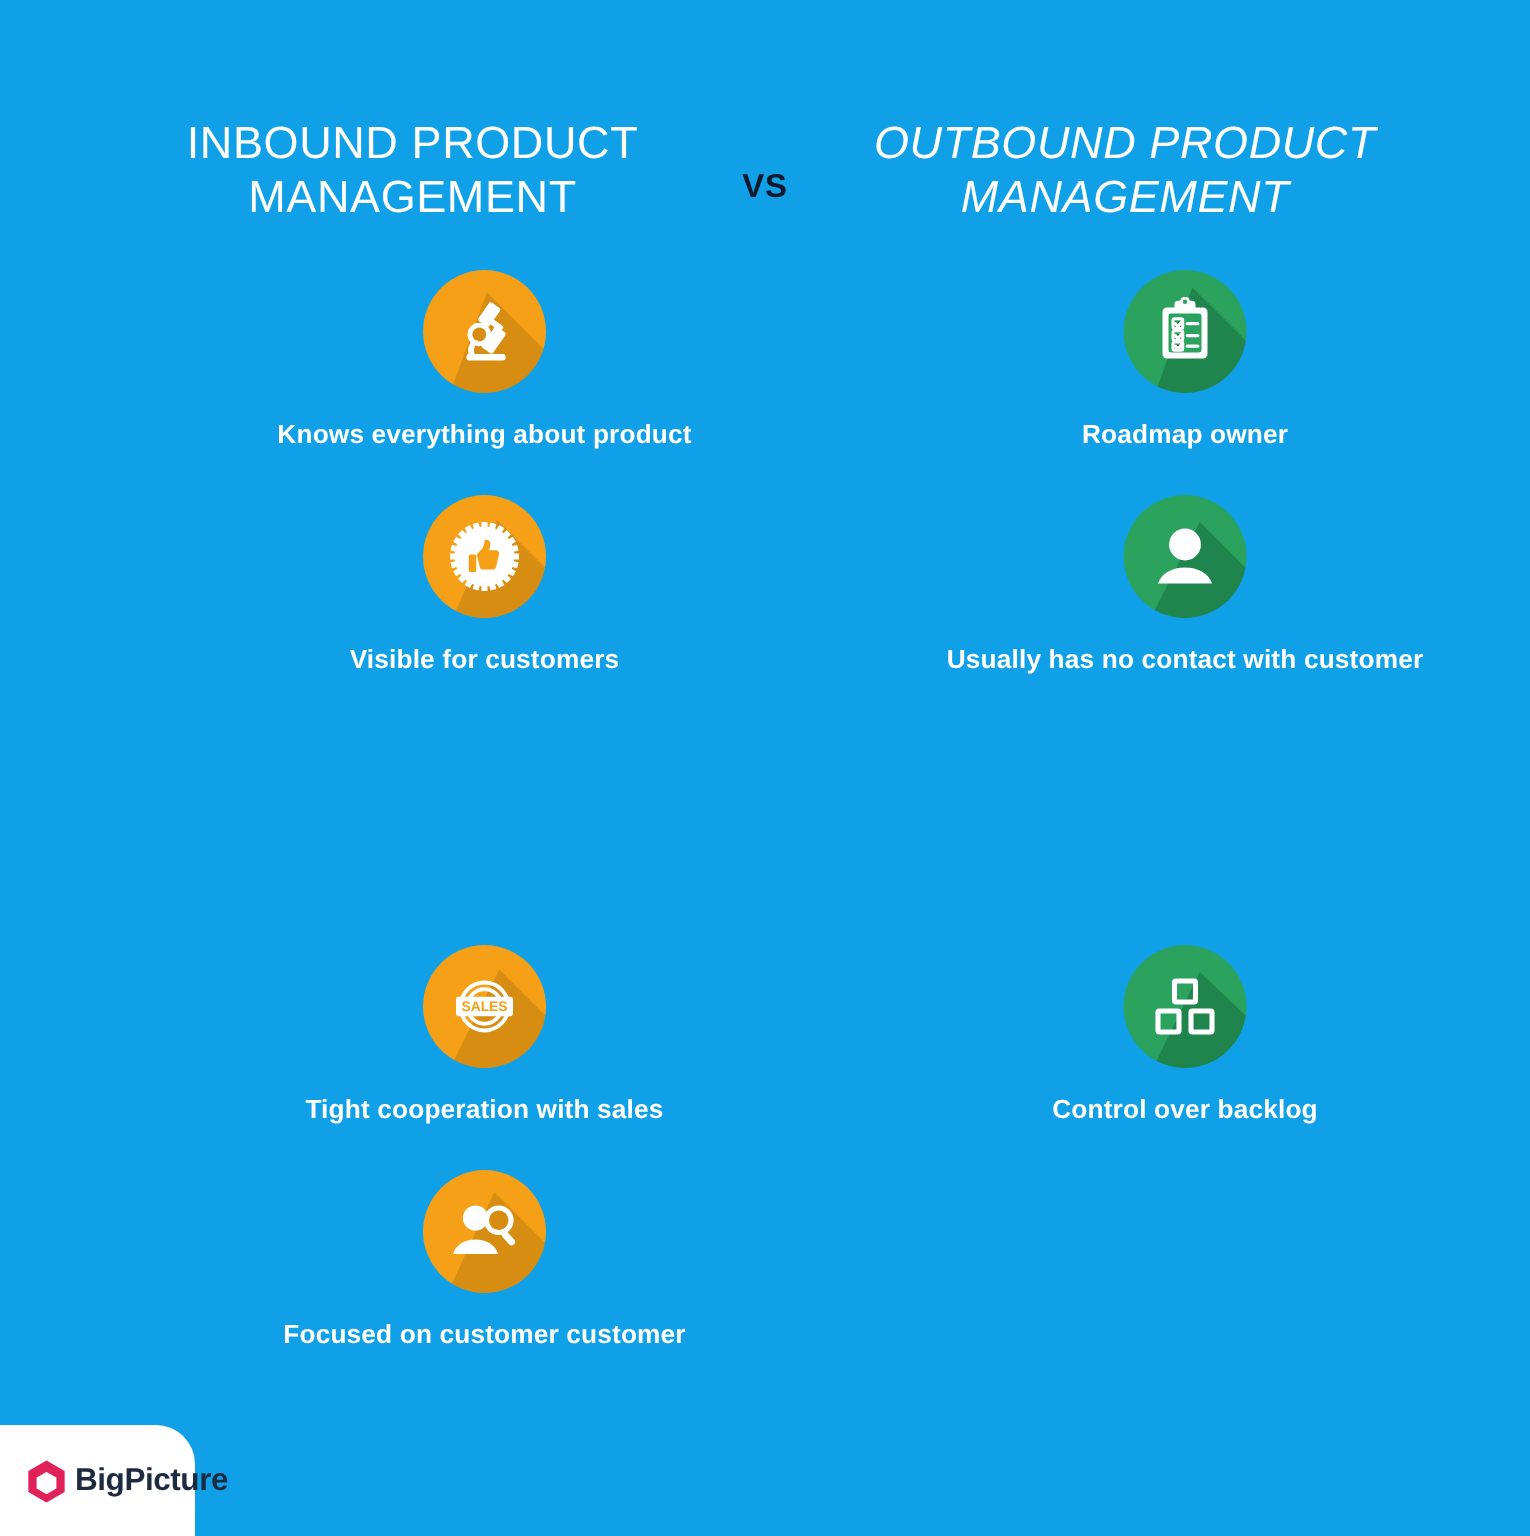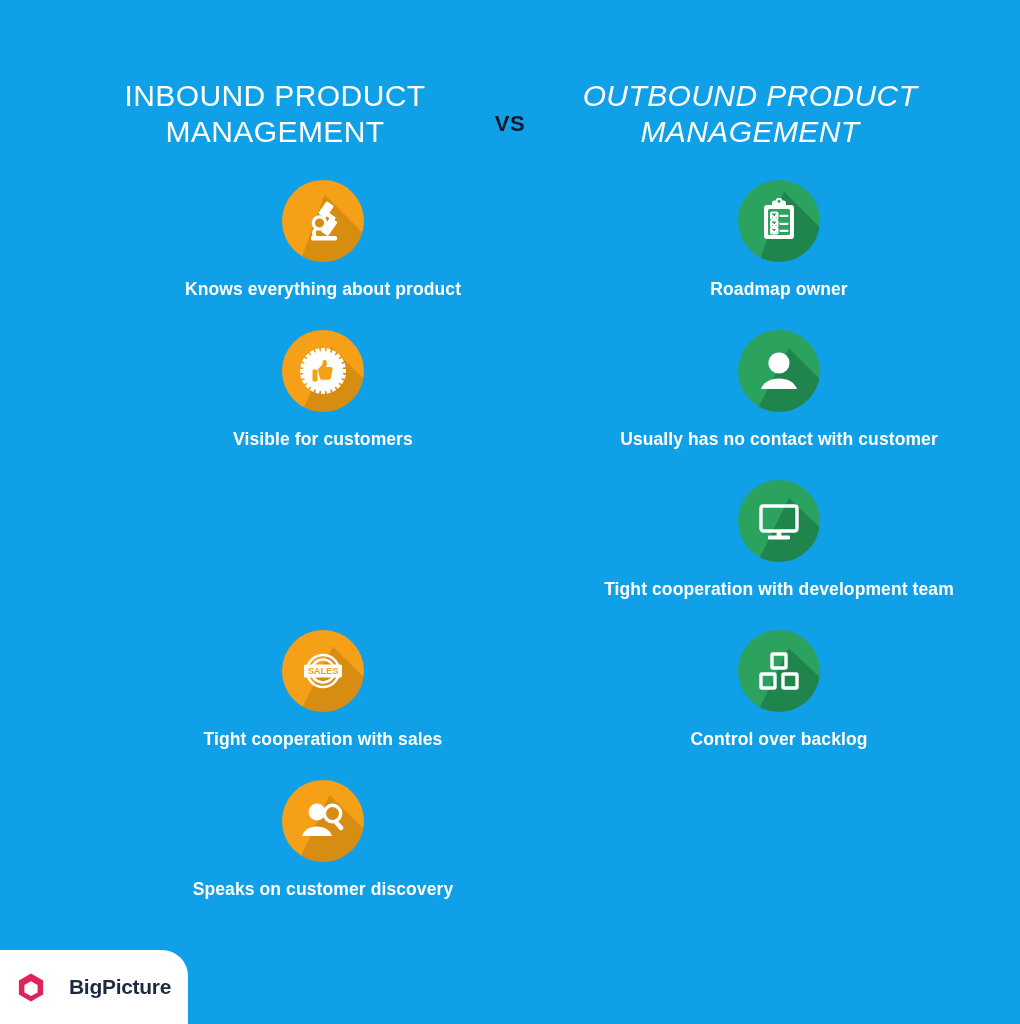--- a/index.html
+++ b/index.html
@@ -63,21 +63,21 @@
     height:150px;
   }
 
   .cell {
     position:absolute;
     top:0;
     width:460px;
     text-align:center;
   }
   .cell.left  { left:45px;  }
-  .cell.right { left:501px; }
+  .cell.right { left:512px; }
 
   .badge {
     position:relative;
     width:82px;
     height:82px;
     margin:0 auto;
     border-radius:50%;
     overflow:hidden;
   }
   .badge.orange { background:#f5a017; }
@@ -108,28 +108,28 @@
     font-weight:700;
     line-height:22px;
     letter-spacing:0.1px;
   }
 
   
   .logo-plate {
     position:absolute;
     left:0;
     bottom:0;
-    width:188px;
+    width:130px;
     height:74px;
     background:#ffffff;
     border-top-right-radius:26px;
     display:flex;
     align-items:center;
     padding-left:18px;
-    gap:25px;
+    gap:6px;
   }
   .logo-mark { width:26px; height:29px; display:block; flex:none; }
   .logo-word {
     color:#1d2b40;
     font-size:21px;
     font-weight:700;
     letter-spacing:-0.3px;
     white-space:nowrap;
   }
 </style>
@@ -251,33 +251,20 @@
           </svg>
         </div>
       </div>
       <div class="cell-label">Visible for customers</div>
     </div>
   </div>
 
   <div class="row">
 
 
-    <div class="cell right">
-      <div class="badge green">
-        <div class="shadow" style="clip-path:polygon(62% 22%, 100% 58%, 100% 100%, 24% 100%);"></div>
-        <div class="glyph">
-          <svg width="46" height="46" viewBox="0 0 46 46">
-            <rect x="5" y="8" width="36" height="25" rx="2.4" fill="none" stroke="#ffffff" stroke-width="3.4"></rect>
-            <rect x="20.6" y="33" width="4.8" height="5.5" fill="#ffffff"></rect>
-            <rect x="12" y="37.6" width="22" height="4" rx="1.4" fill="#ffffff"></rect>
-          </svg>
-        </div>
-      </div>
-      <div class="cell-label">Tight cooperation with development team</div>
-    </div>
   </div>
 
   <div class="row">
 
     <div class="cell right">
       <div class="badge green">
         <div class="shadow" style="clip-path:polygon(62% 22%, 100% 58%, 100% 100%, 24% 100%);"></div>
         <div class="glyph">
           <svg width="44" height="44" viewBox="0 0 44 44" fill="none" stroke="#ffffff" stroke-width="3.4">
             <rect x="15" y="5" width="14" height="14" rx="1"></rect>
@@ -314,21 +301,21 @@
         <div class="shadow" style="clip-path:polygon(58% 18%, 100% 60%, 100% 100%, 20% 100%);"></div>
         <div class="glyph">
           <svg width="50" height="50" viewBox="0 0 50 50" fill="#ffffff">
             <circle cx="19" cy="16" r="8.4"></circle>
             <path d="M4 40c1.8-6 7.6-9.6 15-9.6S32.2 34 34 40z"></path>
             <circle cx="34.5" cy="17.5" r="8.2" fill="none" stroke="#ffffff" stroke-width="3.4"></circle>
             <rect x="38.6" y="24" width="4.6" height="11" rx="2.2" transform="rotate(-42 40.9 29.5)"></rect>
           </svg>
         </div>
       </div>
-      <div class="cell-label">Speaks on customer discovery</div>
+      <div class="cell-label">Focused on customer customer</div>
     </div>
 
   </div>
 
 </div>
 
 <div class="logo-plate">
   <svg class="logo-mark" viewBox="0 0 26 29">
     <path d="M13 0.6 25.1 7.6v14L13 28.6 0.9 21.6v-14z" fill="#E0215A"></path>
     <path d="M13 8.3 19.6 12v7.4L13 23.1 6.4 19.4V12z" fill="#ffffff"></path>

